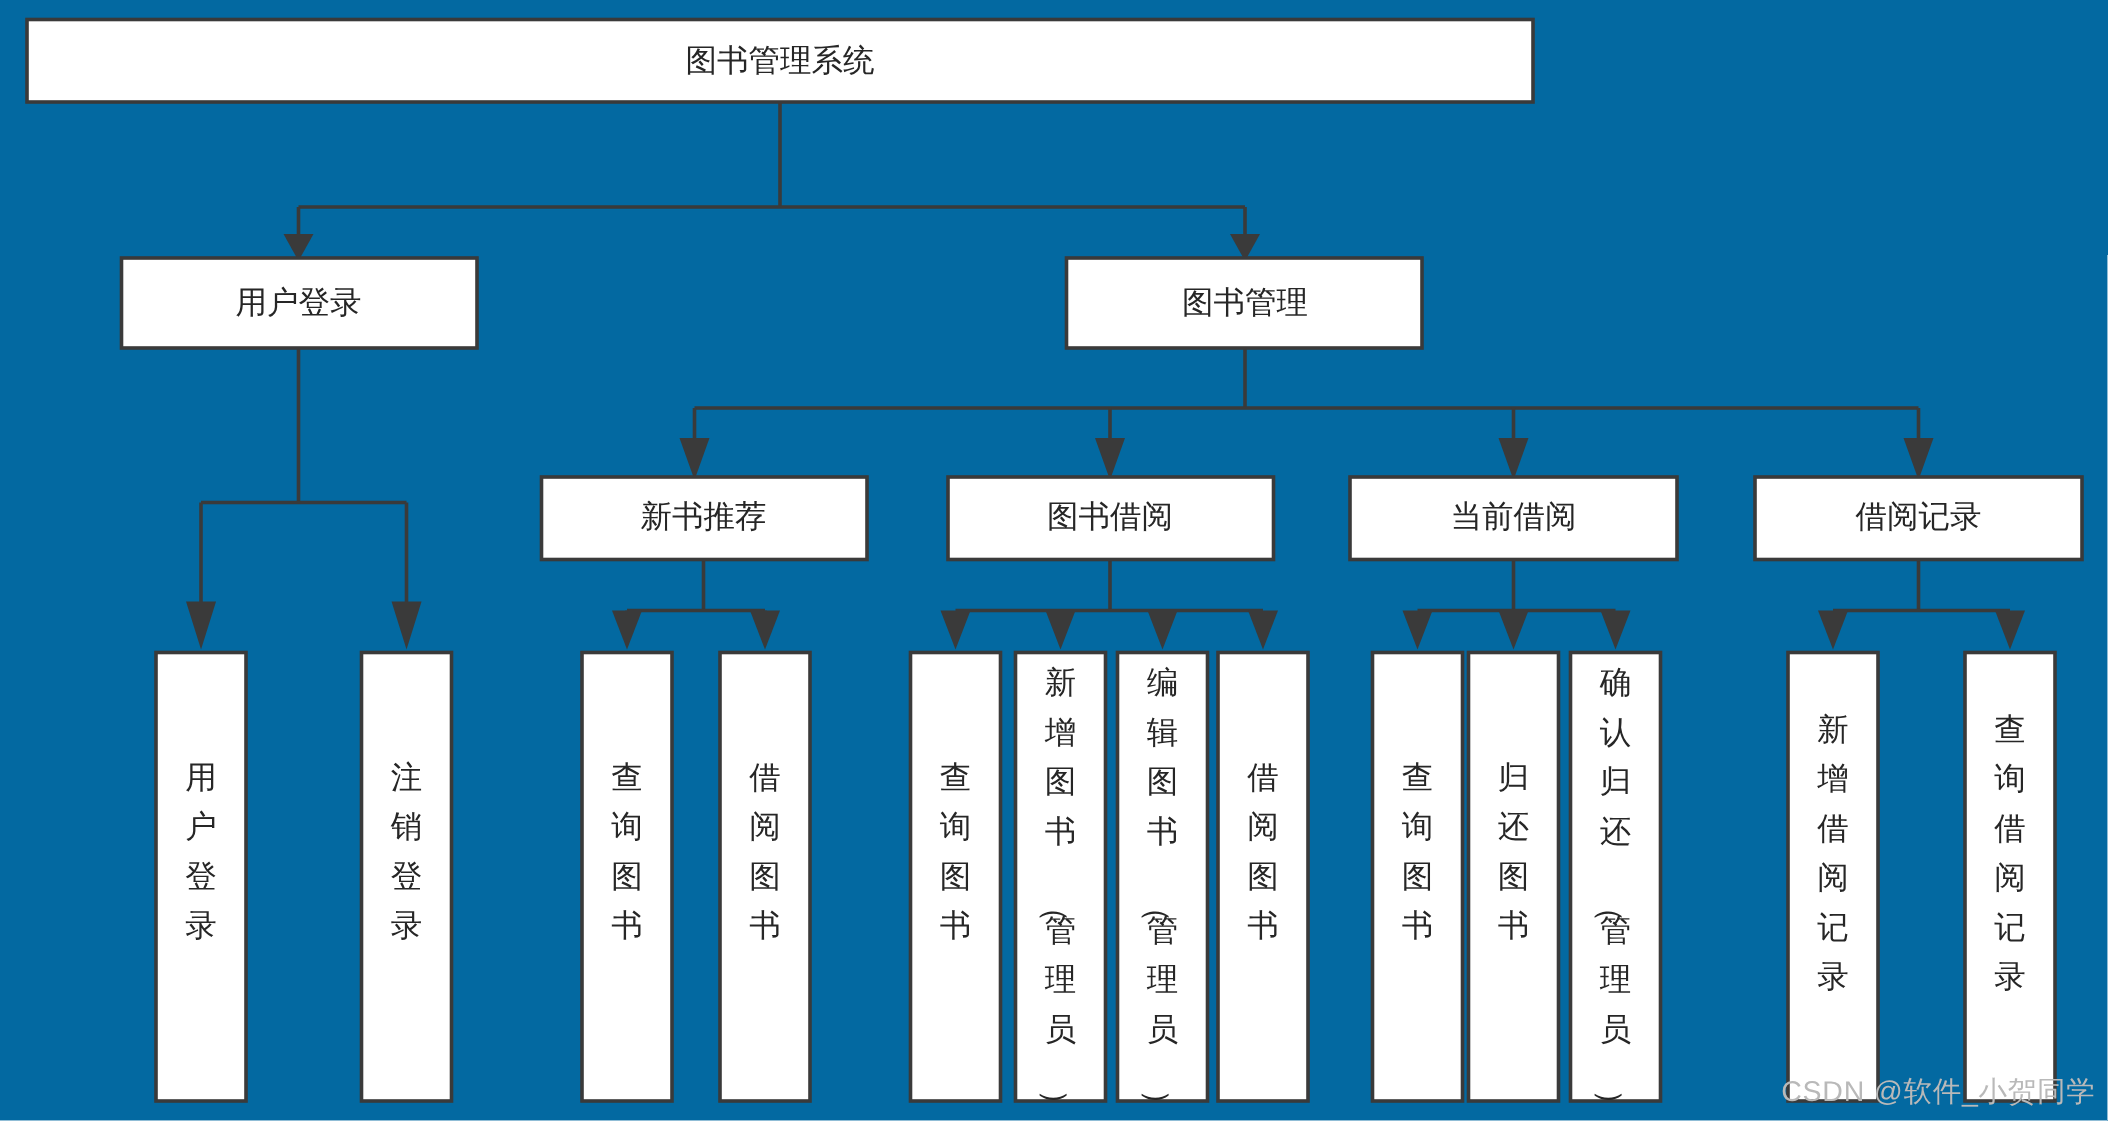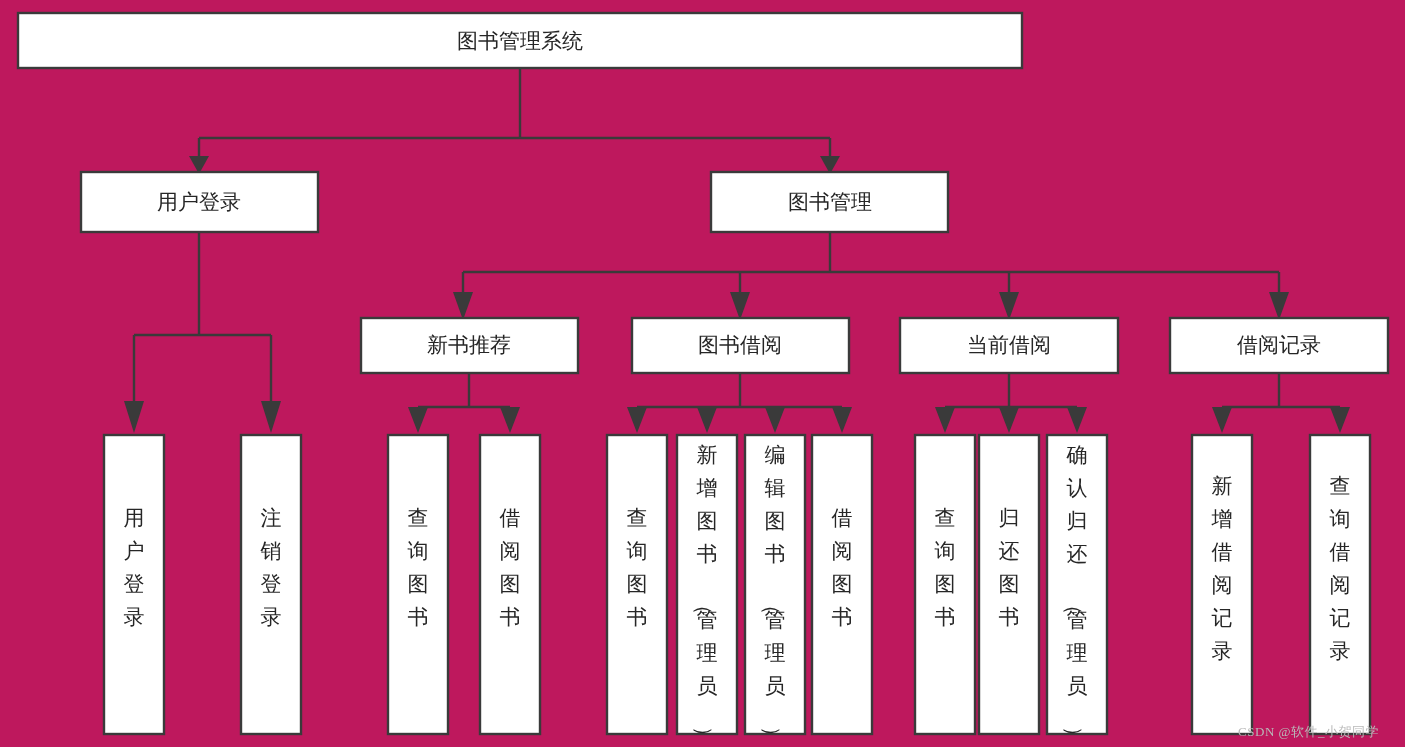--- a/index.html
+++ b/index.html
@@ -7,21 +7,21 @@
     padding: 0;
     background: #ffffff;
   }
   body {
     font-family: "Liberation Sans", "DejaVu Sans", sans-serif;
   }
   #diagram-root {
     position: relative;
     width: 1405px;
     height: 747px;
-    background: #be185d;
+    background: #0369a1;
     overflow: hidden;
   }
   svg.flow {
     position: absolute;
     left: 0;
     top: 0;
     width: 1405px;
     height: 747px;
     display: block;
   }
@@ -48,24 +48,24 @@
     dominant-baseline: middle;
   }
   .node-label-v {
     font-family: "Liberation Sans", "DejaVu Sans", sans-serif;
     font-size: 21px;
     fill: #262626;
     text-anchor: middle;
   }
   .watermark {
     position: absolute;
-    right: 26px;
+    right: 8px;
     bottom: 6px;
-    font-family: Liberation Serif, serif;
-    font-size: 13px;
+    font-family: Liberation Sans, sans-serif;
+    font-size: 19px;
     color: #b9b9b9;
     white-space: nowrap;
     letter-spacing: 0.5px;
     user-select: none;
   }
 </style>
 </head>
 <body>
 
 <div id="diagram-root">

